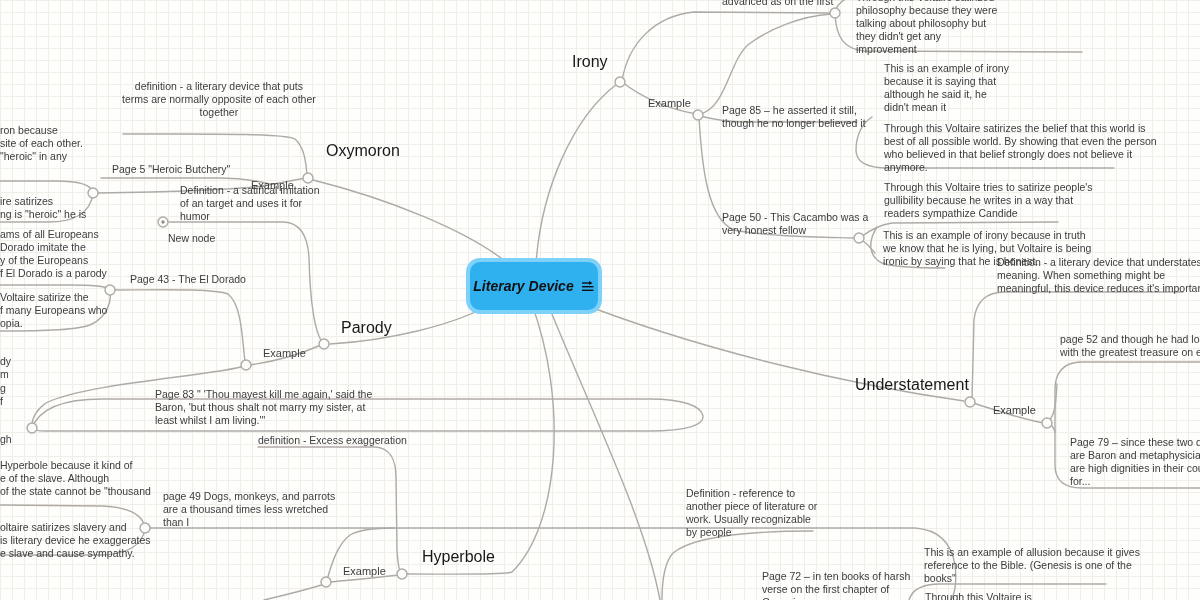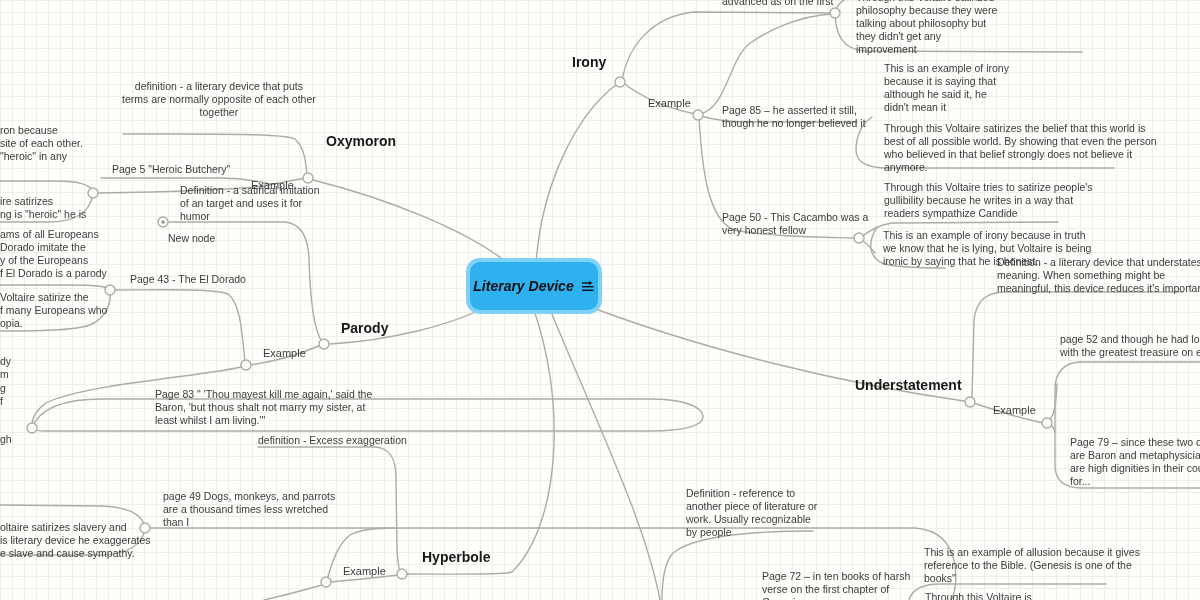--- a/index.html
+++ b/index.html
@@ -10,21 +10,21 @@
       linear-gradient(to right,#f1eee7 1px,transparent 1px) 0 0/12px 12px,
       linear-gradient(to bottom,#f1eee7 1px,transparent 1px) 0 0/12px 12px,
       #fefefd;
   }
   #wires{position:absolute;left:0;top:0;}
   .map-node{
     position:absolute;font-size:10.5px;line-height:13px;color:#3c3c3c;
     white-space:pre;text-align:left;
   }
   .branch-label{
-    position:absolute;font-size:14px;line-height:16px;font-weight:700;color:#181818;
+    position:absolute;font-size:16px;line-height:16px;font-weight:400;color:#181818;
     white-space:pre;
   }
   .example-label{
     position:absolute;font-size:11px;line-height:13px;color:#3c3c3c;white-space:pre;
   }
   .center-node{
     position:absolute;left:470px;top:262px;width:128px;height:48px;
     background:#2fb0ef;border-radius:10px;
     box-shadow:0 0 0 4px #7ed1f9;
     display:flex;align-items:center;justify-content:center;gap:7px;
@@ -117,21 +117,21 @@
     <span>Literary Device</span>
     <svg width="14" height="11" viewBox="0 0 14 11" stroke="#101010" stroke-width="1.4" fill="none">
       <path d="M1 2 H8"></path>
       <path d="M8 0 L11.5 2 L8 4" fill="#101010" stroke="none"></path>
       <path d="M1 5.7 H12.5"></path>
       <path d="M1 9.3 H12.5"></path>
     </svg>
   </div>
 
 <div class="branch-label" style="left: 572px; top: 54px;">Irony</div>
-    <div class="branch-label" style="left: 326px; top: 133px;">Oxymoron</div>
+    <div class="branch-label" style="left: 326px; top: 143px;">Oxymoron</div>
     <div class="branch-label" style="left: 341px; top: 320px;">Parody</div>
     <div class="branch-label" style="left: 855px; top: 377px;">Understatement</div>
     <div class="branch-label" style="left: 422px; top: 549px;">Hyperbole</div>
     <div class="example-label" style="left: 648px; top: 97px;">Example</div>
     <div class="example-label" style="left: 251px; top: 179px;">Example</div>
     <div class="example-label" style="left: 263px; top: 347px;">Example</div>
     <div class="example-label" style="left: 993px; top: 404px;">Example</div>
     <div class="example-label" style="left: 343px; top: 565px;">Example</div>
     <div class="map-node" style="left: 722px; top: -5px;">advanced as on the first</div>
     <div class="map-node" style="left: 856px; top: -9px;">Through this Voltaire satirized
@@ -203,16 +203,19 @@
 y of the Europeans
 f El Dorado is a parody</div>
     <div class="map-node" style="left: 0px; top: 291px;">Voltaire satirize the
 f many Europeans who
 opia.</div>
     <div class="map-node" style="left: 0px; top: 333px; margin-top: 22px;">dy
 m</div>
     <div class="map-node" style="left: 0px; top: 382px;">g
 f</div>
     <div class="map-node" style="left: 0px; top: 433px;">gh</div>
+    <div class="map-node" style="left: 0px; top: 459px;">Hyperbole because it kind of
+e of the slave. Although
+of the state cannot be "thousand</div>
     <div class="map-node" style="left: 0px; top: 521px;">oltaire satirizes slavery and
 is literary device he exaggerates
 e slave and cause sympathy.</div>
   </div>
 
 </body></html>

